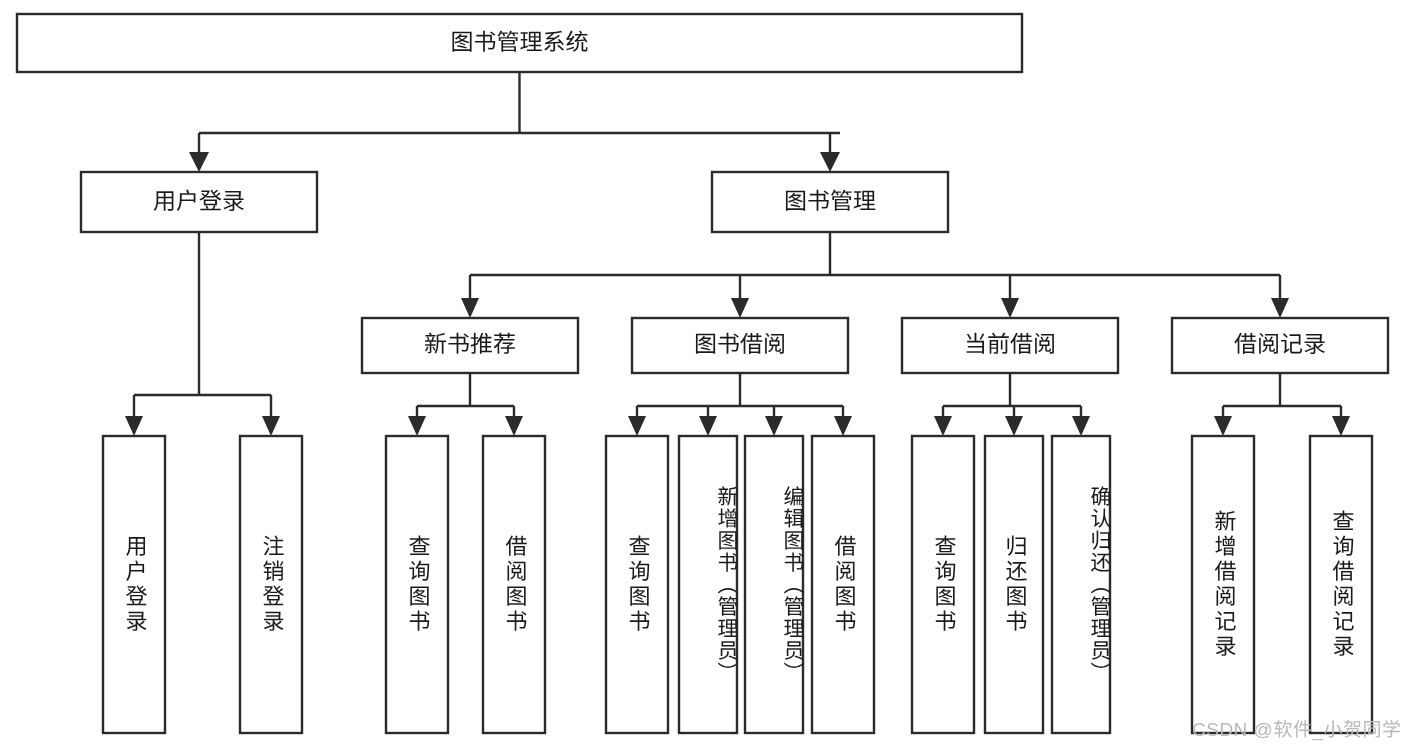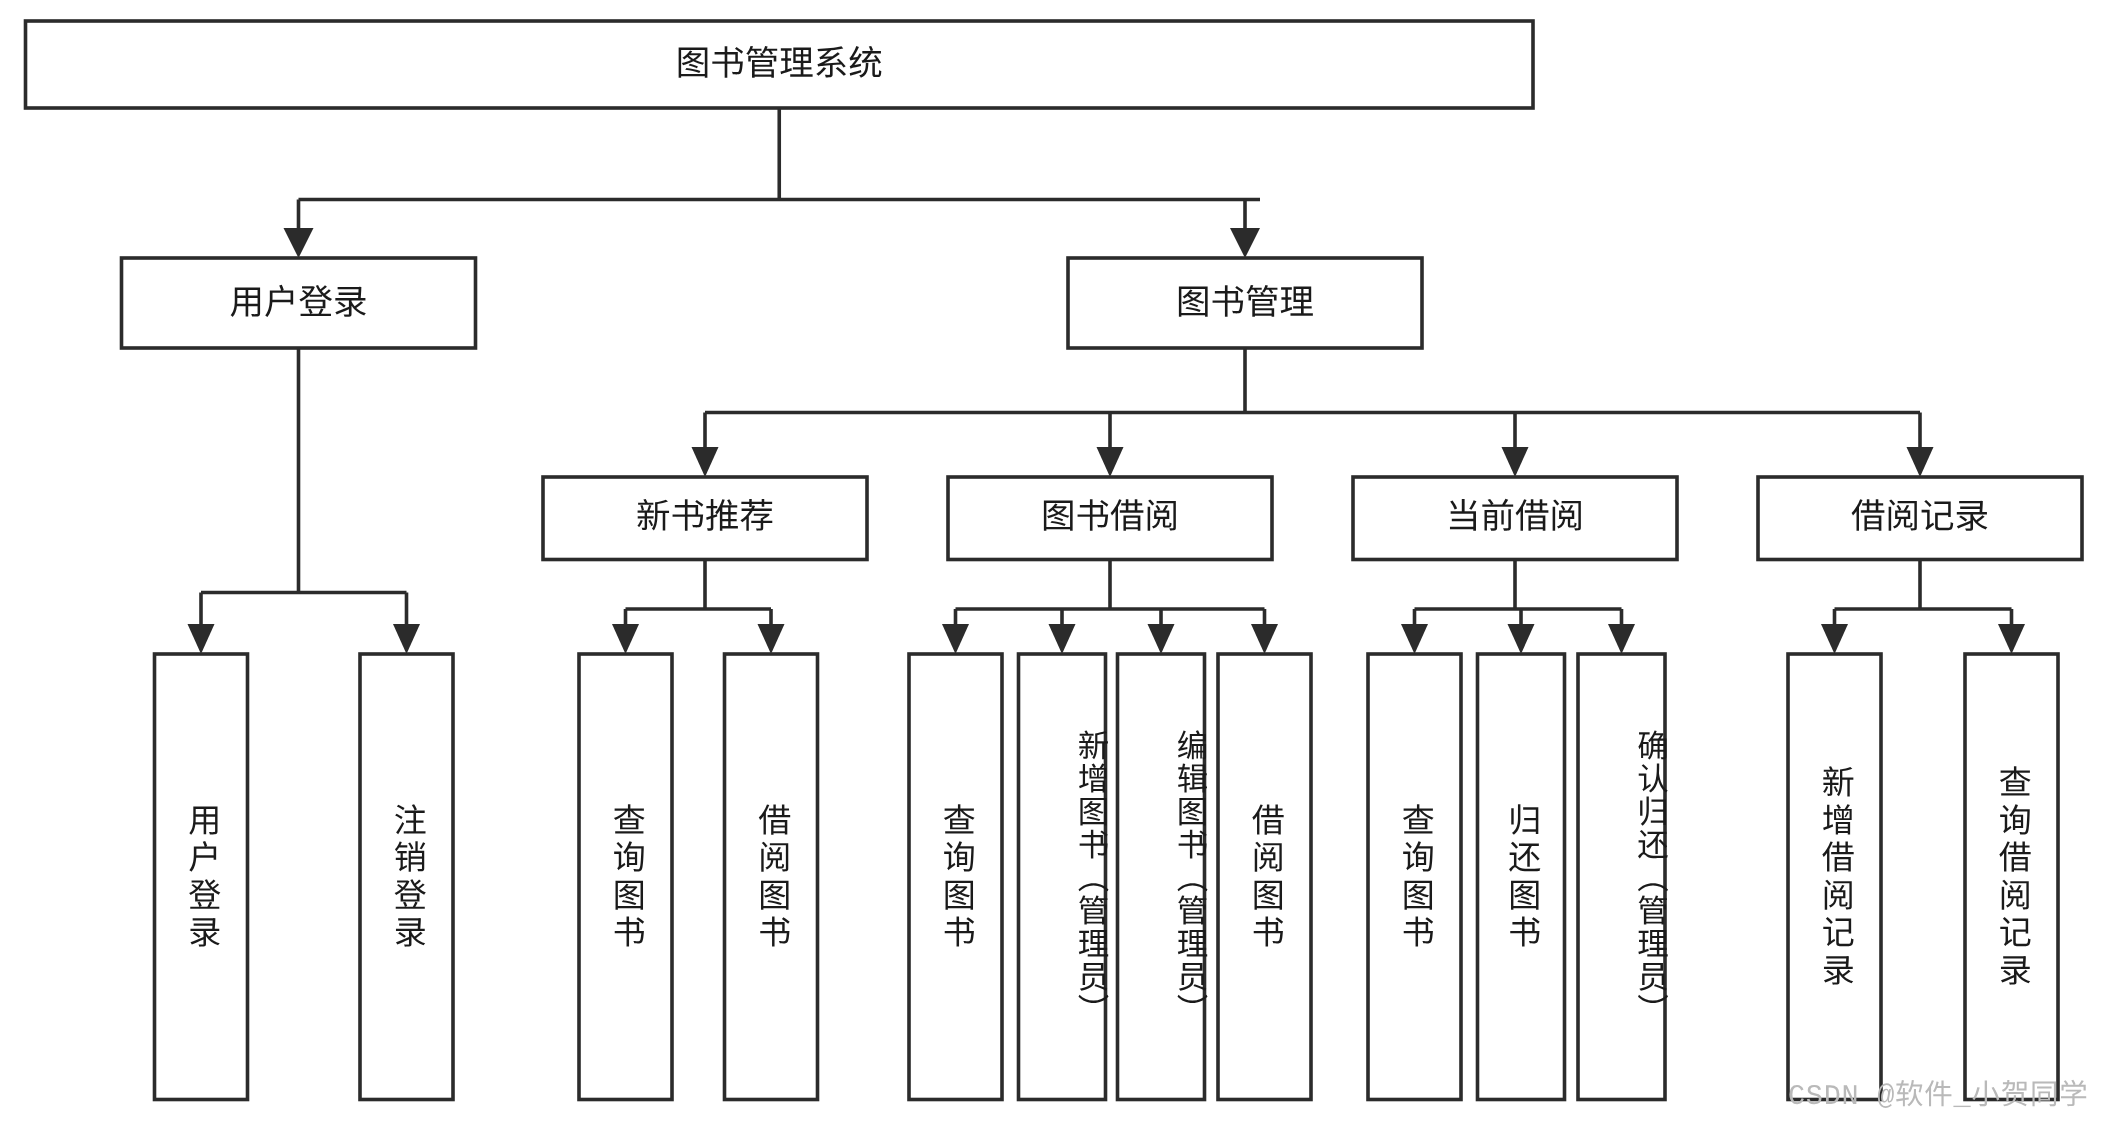--- a/index.html
+++ b/index.html
@@ -61,21 +61,21 @@
     color: #1a1a1a;
     letter-spacing: 3px;
     white-space: nowrap;
     display: flex;
     align-items: center;
     justify-content: center;
     pointer-events: none;
   }
   .watermark {
     position: absolute;
-    font-family: Liberation Mono, monospace;
+    font-family: Liberation Sans, sans-serif;
     font-size: 19px;
     color: #b9b9b9;
     white-space: nowrap;
     letter-spacing: 0.5px;
   }
 </style>
 </head>
 <body>
 
 <div id="diagram-root">

